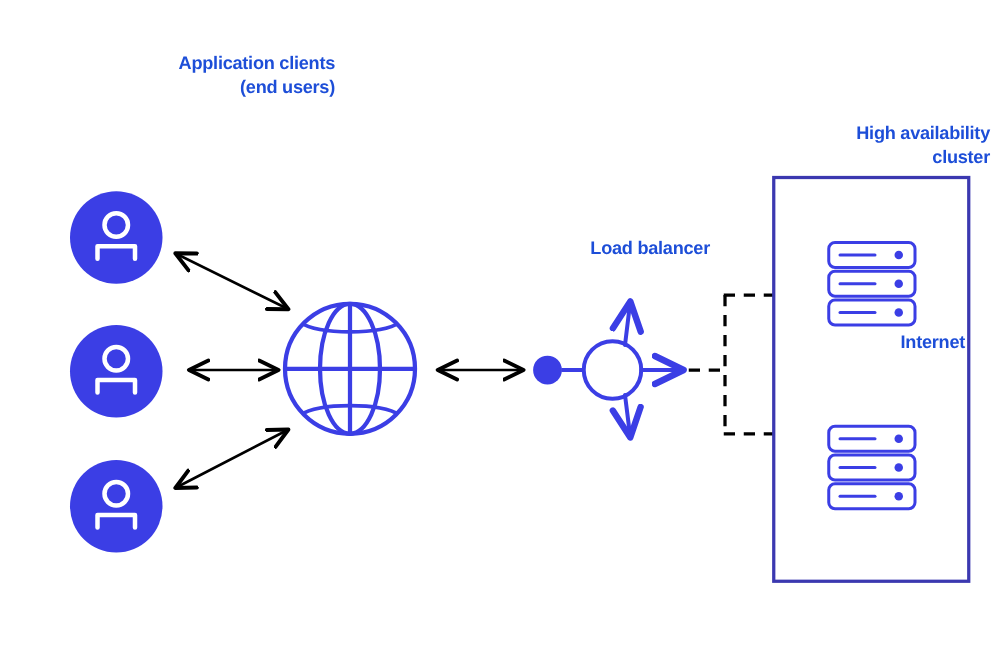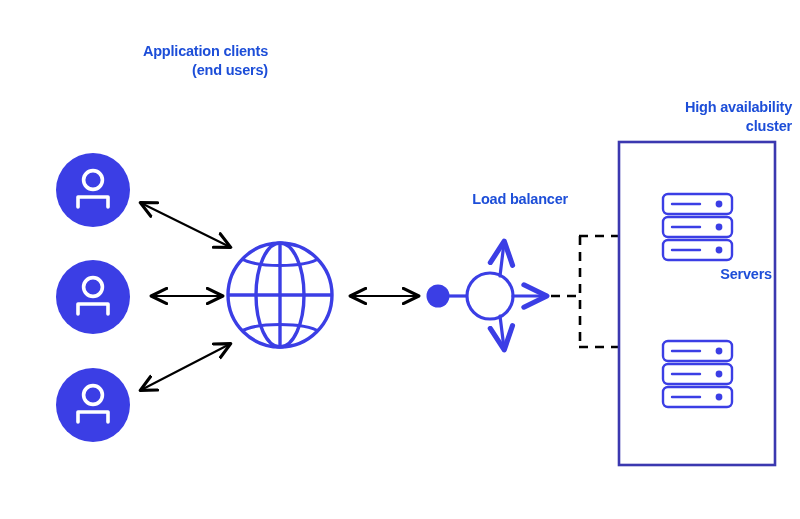--- a/index.html
+++ b/index.html
@@ -188,16 +188,16 @@
 
   <div class="dlabel" id="label-clients">Application clients
 (end users)</div>
 
 
   <div class="dlabel" id="label-loadbalancer">Load balancer</div>
 
   <div class="dlabel" id="label-cluster">High availability
 cluster</div>
 
-  <div class="dlabel" id="label-servers">Servers</div>
+  <div class="dlabel" id="label-servers">Internet</div>
 
 
 </div>
 
 </body></html>

